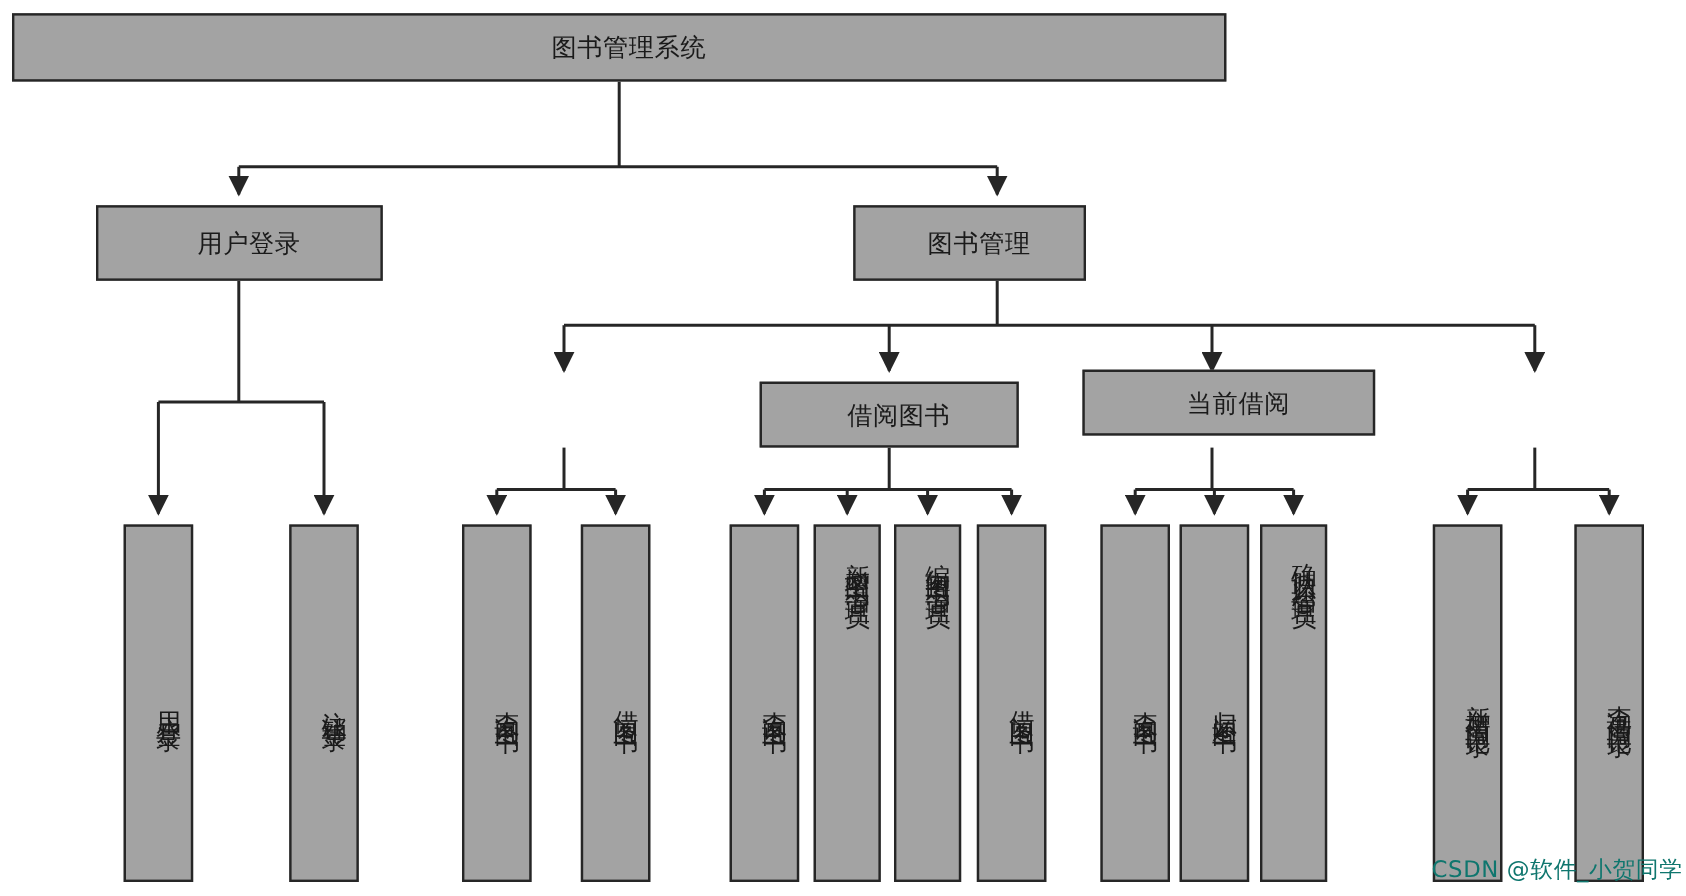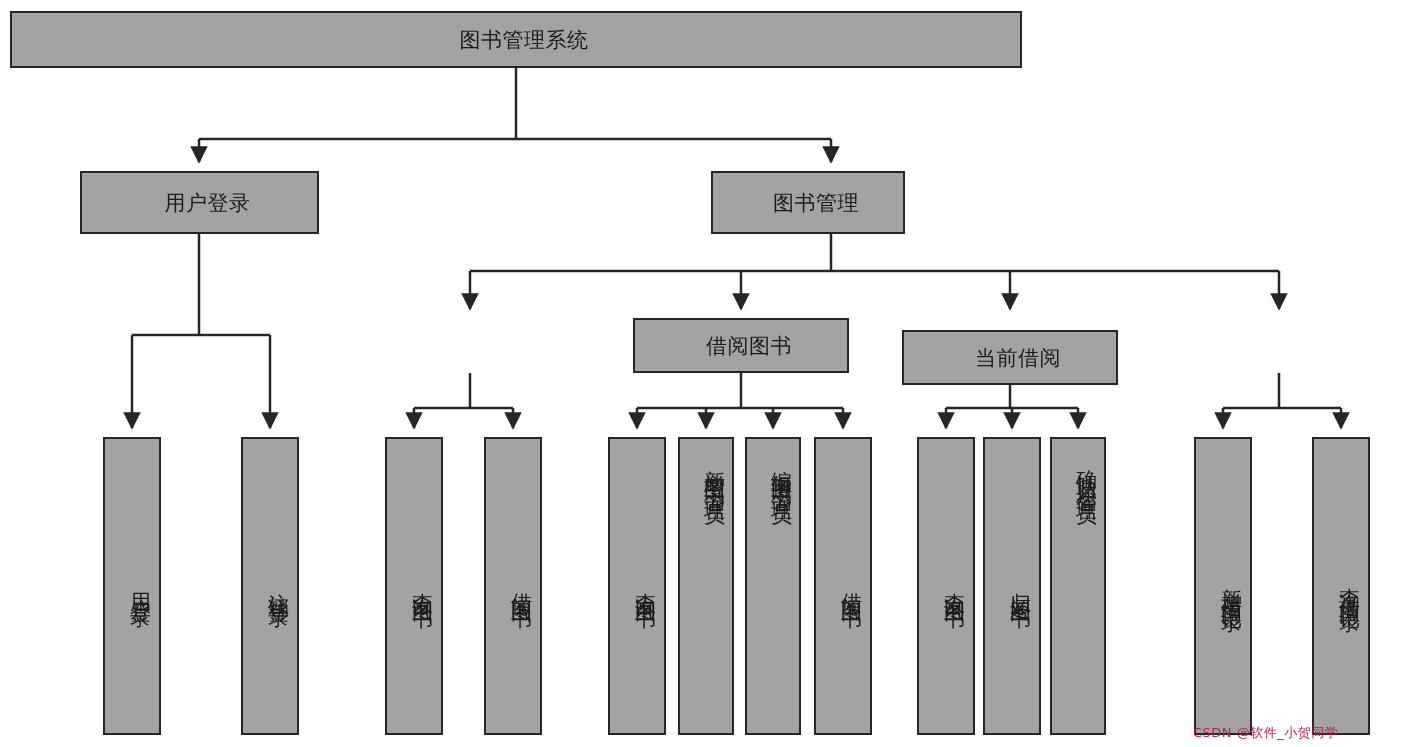--- a/index.html
+++ b/index.html
@@ -50,26 +50,25 @@
     letter-spacing: 5px;
     line-height: 1;
     white-space: nowrap;
   }
   .node-box.vert-mid {
     align-items: center;
     padding-top: 0;
   }
   .watermark {
     position: absolute;
-    color: #be185d;
-    font-size: 13px;
+    color: #0f766e;
+    font-size: 19px;
     white-space: nowrap;
     letter-spacing: 0.5px;
     pointer-events: none;
-    margin-top: 12px;
   }
 </style>
 </head>
 <body>
 
 <div id="diagram-root">
 
   <svg id="diagram-svg" viewBox="0 0 1405 747" xmlns="http://www.w3.org/2000/svg">
     <defs>
       <marker id="arrow" viewBox="0 0 10 10" refX="9" refY="5" markerWidth="7" markerHeight="7" orient="auto-start-reverse">
@@ -142,21 +141,21 @@
 
   <div class="node-box horiz" style="left:711px; top:171px; width:194px; height:63px;">
     <span>图书管理</span>
   </div>
 
 
   <div class="node-box horiz" style="left:633px; top:318px; width:216px; height:55px;">
     <span>借阅图书</span>
   </div>
 
-  <div class="node-box horiz" style="left:902px; top:330px; width:216px; height:55px;">
+  <div class="node-box horiz" style="left:902px; top:308px; width:244px; height:55px;">
     <span>当前借阅</span>
   </div>
 
 
   <div class="node-box vert vert-mid" style="left:103px; top:437px; width:58px; height:298px;">
     <span class="vtext">用户登录</span>
   </div>
 
   <div class="node-box vert vert-mid" style="left:241px; top:437px; width:58px; height:298px;">
     <span class="vtext">注销登录</span>

